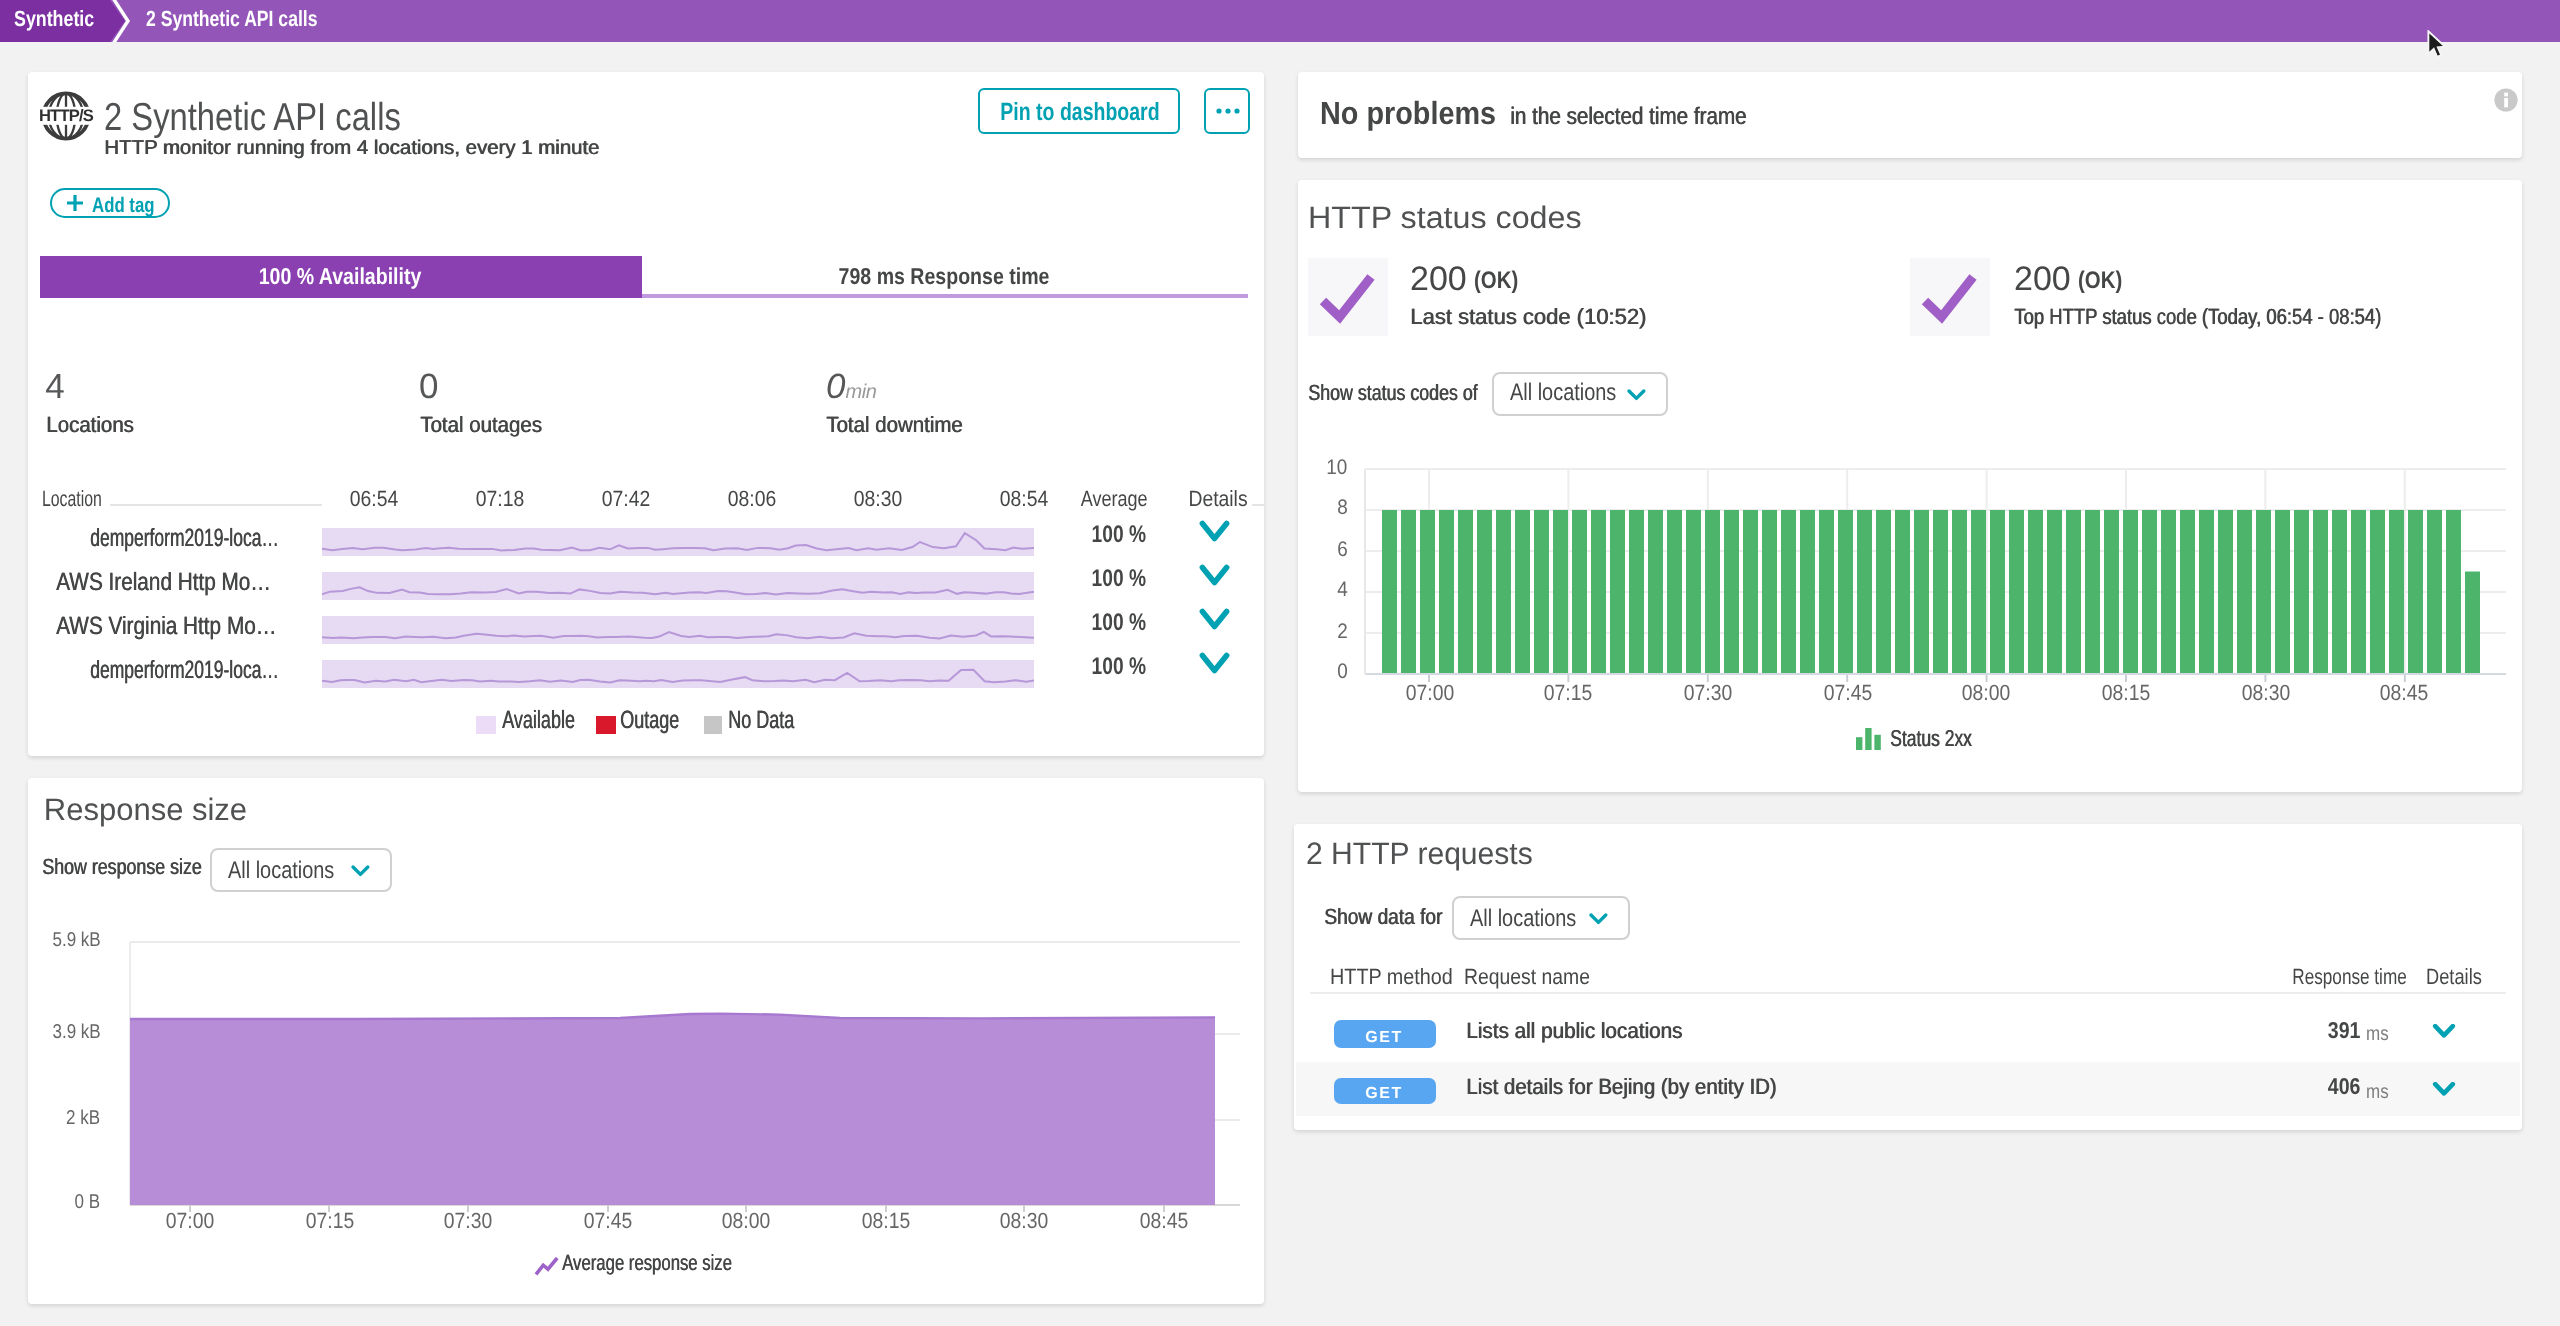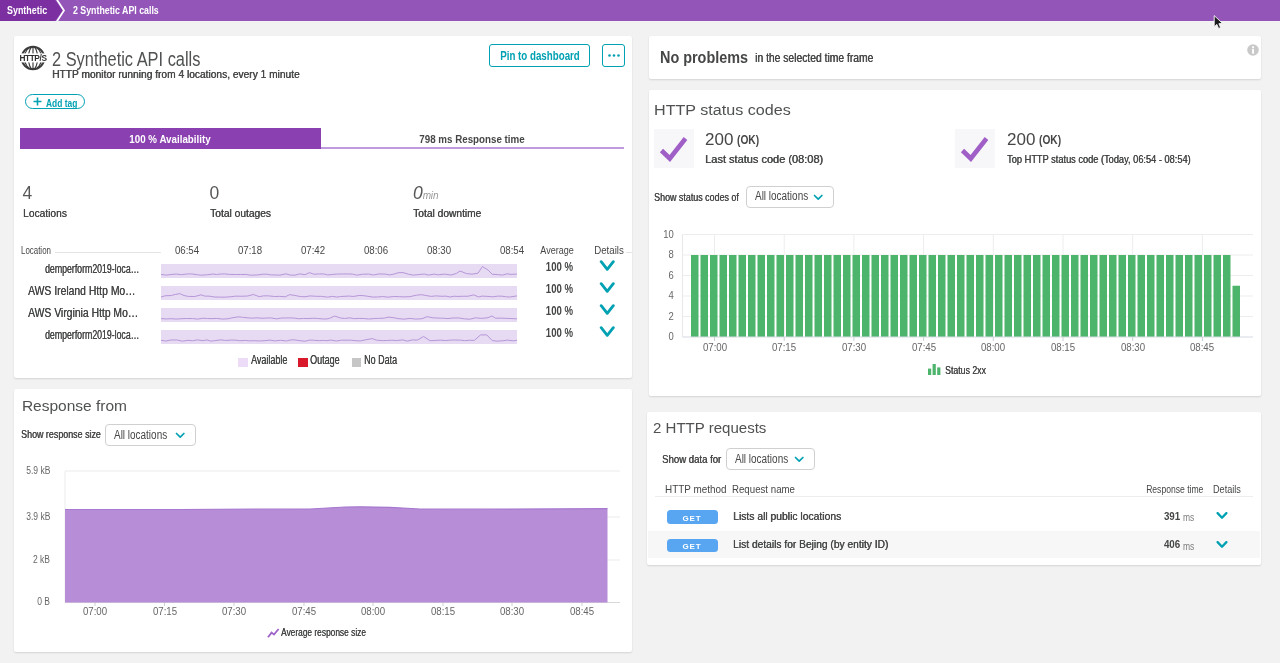--- a/index.html
+++ b/index.html
@@ -105,21 +105,21 @@
 <svg style="left:599px;top:325.7px" width="16.5" height="11.5" viewBox="0 0 16.5 11.5">
     <path d="M2.2 1.7 L8.25 9.3 L14.3 1.7" fill="none" stroke="#00a1b2" stroke-width="2.8" stroke-linecap="round" stroke-linejoin="round"></path>
   </svg>
 <div class="abs" style="left:238px;top:357.5px;width:9.5px;height:9.5px;background:#ecdcf7"></div>
 <div class="tx" style="left:250.5px;top:353.8px;font-size:12.5px;transform:scaleX(0.72);transform-origin:0 0;text-shadow:0.3px 0 0 currentColor;">Available</div>
 <div class="abs" style="left:298px;top:357.5px;width:9.5px;height:9.5px;background:#d9182b"></div>
 <div class="tx" style="left:309.5px;top:353.8px;font-size:12.5px;transform:scaleX(0.72);transform-origin:0 0;text-shadow:0.3px 0 0 currentColor;">Outage</div>
 <div class="abs" style="left:351.5px;top:357.5px;width:9.5px;height:9.5px;background:#c6c6c6"></div>
 <div class="tx" style="left:363.5px;top:353.8px;font-size:12.5px;transform:scaleX(0.72);transform-origin:0 0;text-shadow:0.3px 0 0 currentColor;">No Data</div>
 <div class="card" style="left:14px;top:388.5px;width:618px;height:263.5px"></div>
-<div class="tx" style="left:21.9px;top:397.6px;font-size:15.5px;color:#4f5152;">Response from</div>
+<div class="tx" style="left:21.9px;top:397.6px;font-size:15.5px;color:#4f5152;">Response size</div>
 <div class="tx" style="left:21.3px;top:428.5px;font-size:11px;transform:scaleX(0.81);transform-origin:0 0;text-shadow:0.4px 0 0 currentColor;">Show response size</div>
 <div class="dd" style="left:104.5px;top:424px;width:91px;height:22px"></div>
 <div class="tx" style="left:113.5px;top:428.9px;font-size:12px;transform:scaleX(0.83);transform-origin:0 0;">All locations</div>
 <svg style="position:absolute;left:174.5px;top:432px" width="11" height="8" viewBox="0 0 11 8">
     <path d="M1.5 1.5 L5.2 5.2 L8.9 1.5" fill="none" stroke="#00a1b2" stroke-width="1.7" stroke-linecap="round" stroke-linejoin="round"></path>
   </svg>
 <svg style="left:60px;top:466px" width="565" height="142" viewBox="0 0 565 142">
     <line x1="5" y1="5" x2="560" y2="5" stroke="#ebebeb" stroke-width="1"></line>
     <line x1="5" y1="51" x2="560" y2="51" stroke="#ebebeb" stroke-width="1"></line>
     <line x1="5" y1="94" x2="560" y2="94" stroke="#ebebeb" stroke-width="1"></line>
@@ -162,21 +162,21 @@
   </svg>
 <div class="card" style="left:649px;top:90px;width:612px;height:306px"></div>
 <div class="tx" style="left:654.4px;top:102.3px;font-size:15.5px;color:#4f5152;transform:scaleX(1.04);transform-origin:0 0;">HTTP status codes</div>
 <div class="abs" style="left:654px;top:129px;width:40px;height:39px;background:#f7f6f8">
     <svg width="40" height="39" viewBox="0 0 40 39">
       <path d="M7.5 21.5 L15.8 29.5 L31.5 9.5" fill="none" stroke="#9f5fc6" stroke-width="4.6"></path>
     </svg>
   </div>
 <div class="tx" style="left:705px;top:131.3px;font-size:17px;">200</div>
 <div class="tx" style="left:737px;top:134.0px;font-size:12px;font-weight:700;transform:scaleX(0.85);transform-origin:0 0;">(OK)</div>
-<div class="tx" style="left:705px;top:153.9px;font-size:11px;text-shadow:0.4px 0 0 currentColor;">Last status code (08:08)</div>
+<div class="tx" style="left:705px;top:153.9px;font-size:11px;text-shadow:0.4px 0 0 currentColor;">Last status code (10:52)</div>
 <div class="abs" style="left:955px;top:129px;width:40px;height:39px;background:#f7f6f8">
     <svg width="40" height="39" viewBox="0 0 40 39">
       <path d="M7.5 21.5 L15.8 29.5 L31.5 9.5" fill="none" stroke="#9f5fc6" stroke-width="4.6"></path>
     </svg>
   </div>
 <div class="tx" style="left:1007px;top:131.3px;font-size:17px;">200</div>
 <div class="tx" style="left:1039px;top:134.0px;font-size:12px;font-weight:700;transform:scaleX(0.85);transform-origin:0 0;">(OK)</div>
 <div class="tx" style="left:1007px;top:153.9px;font-size:11px;transform:scaleX(0.84);transform-origin:0 0;text-shadow:0.4px 0 0 currentColor;">Top HTTP status code (Today, 06:54 - 08:54)</div>
 <div class="tx" style="left:654px;top:191.5px;font-size:11px;transform:scaleX(0.81);transform-origin:0 0;text-shadow:0.4px 0 0 currentColor;">Show status codes of</div>
 <div class="dd" style="left:746px;top:185.5px;width:88px;height:22px"></div>

